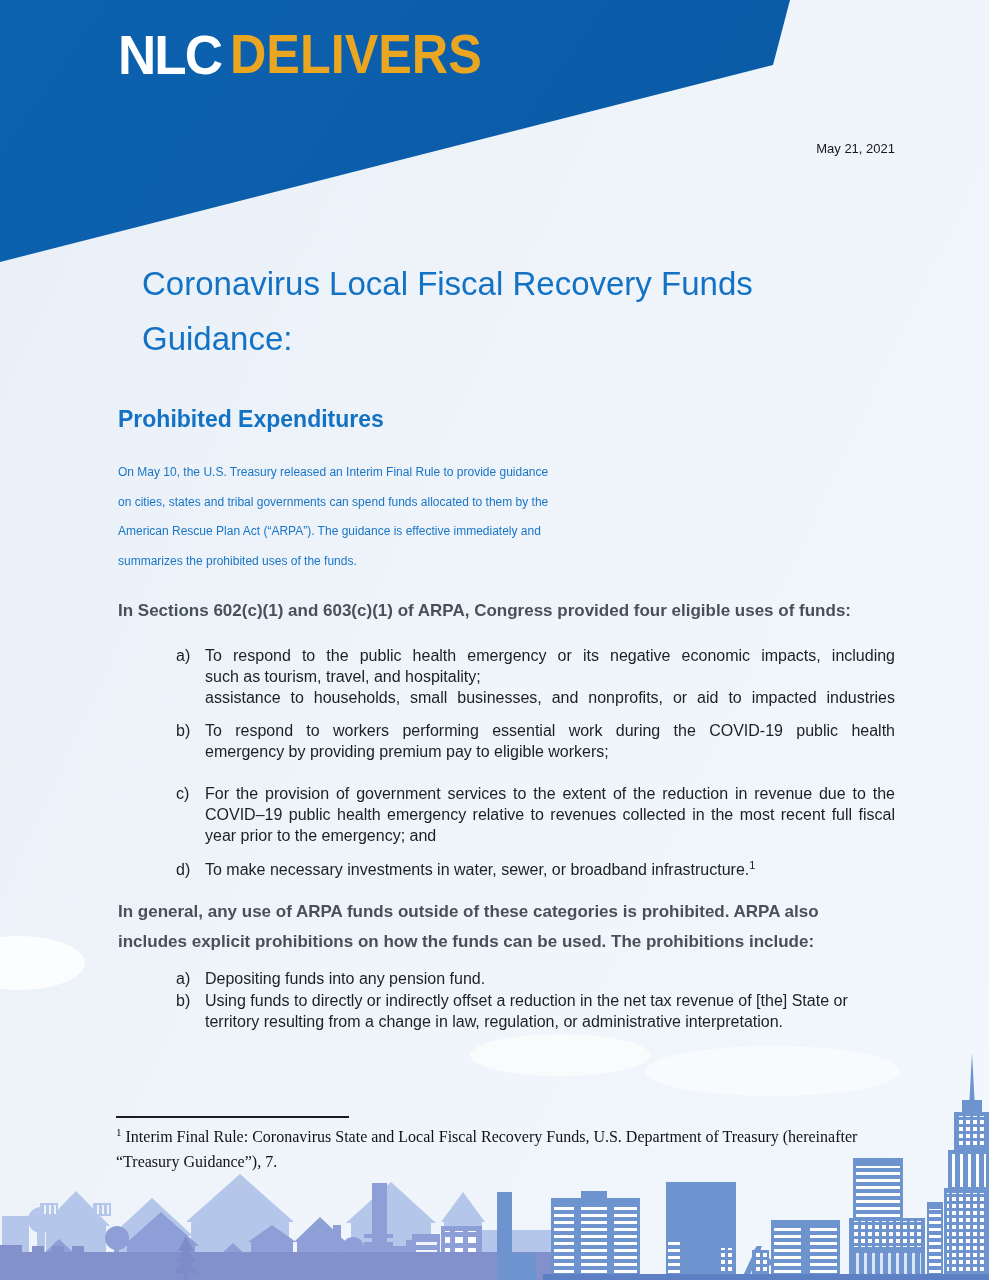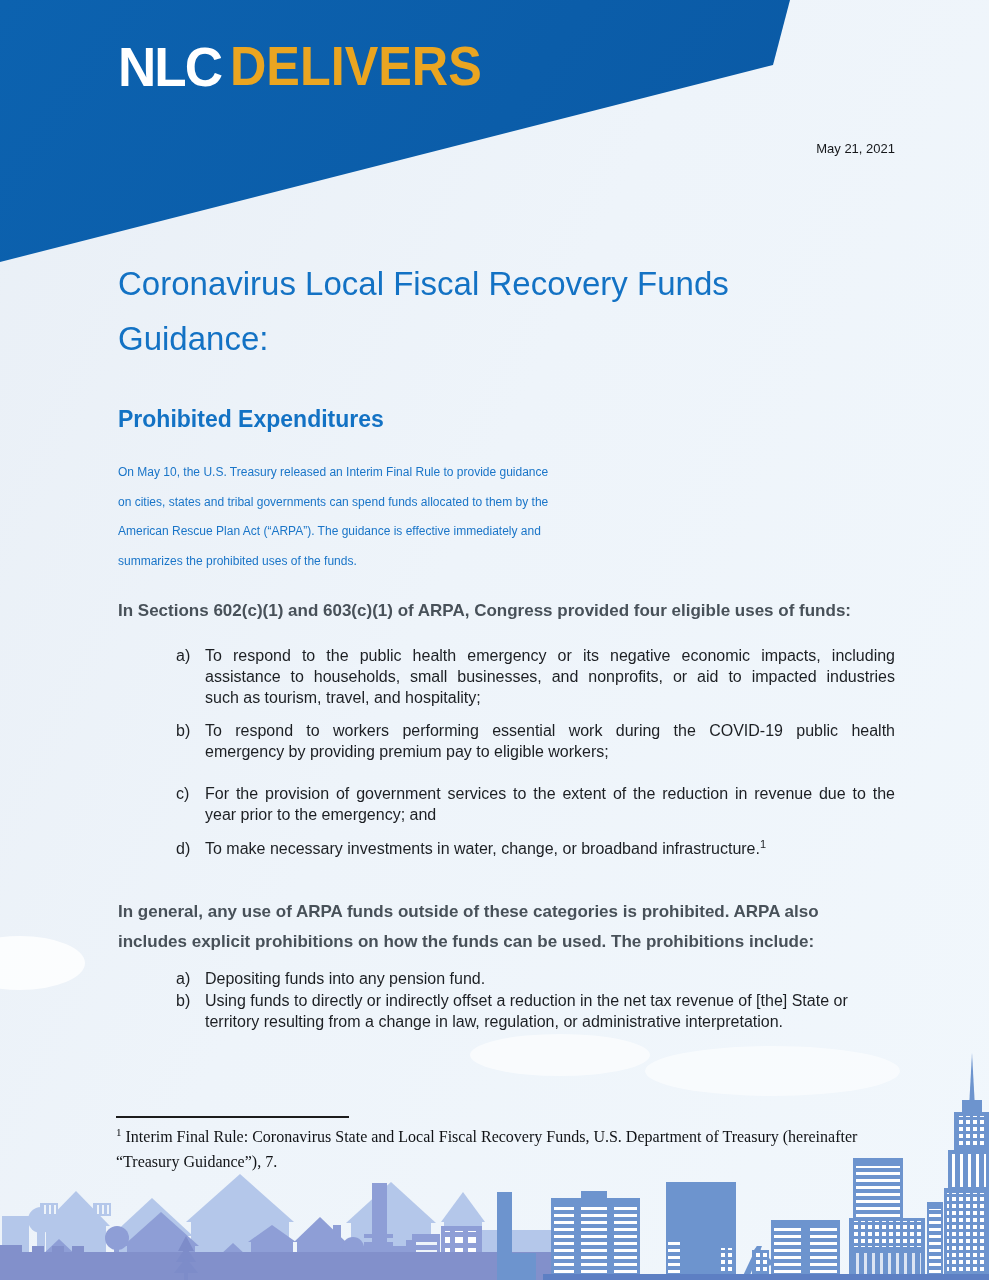--- a/index.html
+++ b/index.html
@@ -7,27 +7,27 @@
     position:relative;width:989px;height:1280px;overflow:hidden;
     background:linear-gradient(115deg,#e9eff6 0%,#eef4fa 45%,#f1f7fc 100%);
     font-family:"Liberation Sans",sans-serif;
   }
   
   .banner{
     position:absolute;left:0;top:0;width:100%;height:262px;
     clip-path:polygon(0 0,790px 0,773px 65px,0 262px);
     background:linear-gradient(125deg,#0c62af 0%,#0a58a3 100%);
   }
-  .logo{position:absolute;left:118px;top:40px;display:flex;align-items:baseline;line-height:1;}
+  .logo{position:absolute;left:118px;top:28px;display:flex;align-items:baseline;line-height:1;}
   .logo .nlc{color:#ffffff;font-weight:bold;font-size:53px;letter-spacing:-2px;transform:scaleY(1.04);}
   .logo .delivers{color:#eaa521;font-weight:bold;font-size:53px;letter-spacing:0;margin-left:9px;display:inline-block;transform:scaleX(.95) scaleY(1.04);transform-origin:left bottom;}
   .doc-date{position:absolute;top:141px;right:94px;font-size:13px;color:#16181b;}
   
   .title{position:absolute;left:118px;top:256px;margin:0;font-weight:400;font-size:33px;line-height:55px;color:#1372c4;}
-  .title span{display:block;white-space:nowrap;}
+  .title span{display:block;white-space:nowrap;margin-left:24px;}
   .subtitle{position:absolute;left:118px;top:404px;margin:0;font-weight:700;font-size:23px;line-height:30px;color:#1372c4;white-space:nowrap;}
   
   .intro{position:absolute;left:118px;top:458px;font-size:12px;line-height:29.5px;color:#1a75c8;}
   .intro span{display:block;white-space:nowrap;}
   
   .sec-heading{position:absolute;left:118px;top:600px;margin:0;font-size:17px;font-weight:bold;line-height:22px;color:#485159;white-space:nowrap;}
   .bold-para{position:absolute;left:118px;top:897px;margin:0;font-size:17px;font-weight:bold;line-height:30px;color:#485159;}
   .bold-para span{display:block;white-space:nowrap;}
   
   ol.doc-list{position:absolute;left:176px;margin:0;padding:0;list-style:none;color:#1c1f23;}
@@ -80,36 +80,37 @@
     <span>American Rescue Plan Act (“ARPA”). The guidance is effective immediately and</span>
     <span>summarizes the prohibited uses of the funds.</span>
   </div>
 
   <p class="sec-heading">In Sections 602(c)(1) and 603(c)(1) of ARPA, Congress provided four eligible uses of funds:</p>
 
   <ol class="doc-list list1">
     <li class="justify">
       <span class="marker">a)</span>
       <span class="jl">To respond to the public health emergency or its negative economic impacts, including</span>
+      <span class="jl last">such as tourism, travel, and hospitality;</span>
       <span class="jl">assistance to households, small businesses, and nonprofits, or aid to impacted industries</span>
-      <span class="jl last">such as tourism, travel, and hospitality;</span>
     </li>
     <li class="justify">
       <span class="marker">b)</span>
       <span class="jl">To respond to workers performing essential work during the COVID-19 public health</span>
       <span class="jl last">emergency by providing premium pay to eligible workers;</span>
     </li>
     <li class="justify">
       <span class="marker">c)</span>
       <span class="jl">For the provision of government services to the extent of the reduction in revenue due to the</span>
+      <span class="jl">COVID–19 public health emergency relative to revenues collected in the most recent full fiscal</span>
       <span class="jl last">year prior to the emergency; and</span>
     </li>
     <li class="justify">
       <span class="marker">d)</span>
-      <span class="jl last"><span>To make necessary investments in water, change, or broadband infrastructure.</span><sup class="fn-ref">1</sup></span>
+      <span class="jl last"><span>To make necessary investments in water, sewer, or broadband infrastructure.</span><sup class="fn-ref">1</sup></span>
     </li>
   </ol>
 
   <p class="bold-para">
     <span>In general, any use of ARPA funds outside of these categories is prohibited.  ARPA also</span>
     <span>includes explicit prohibitions on how the funds can be used.  The prohibitions include:</span>
   </p>
 
   <ol class="doc-list list2">
     <li>

